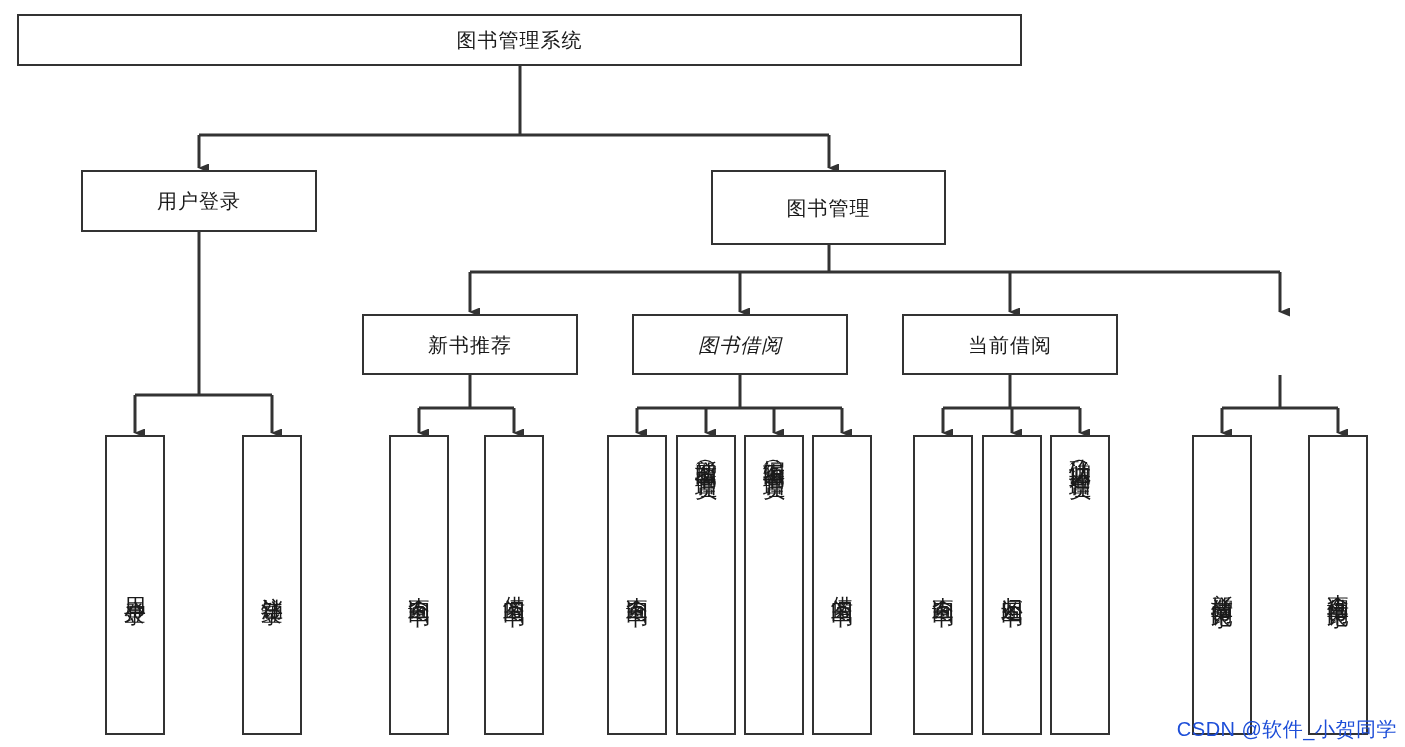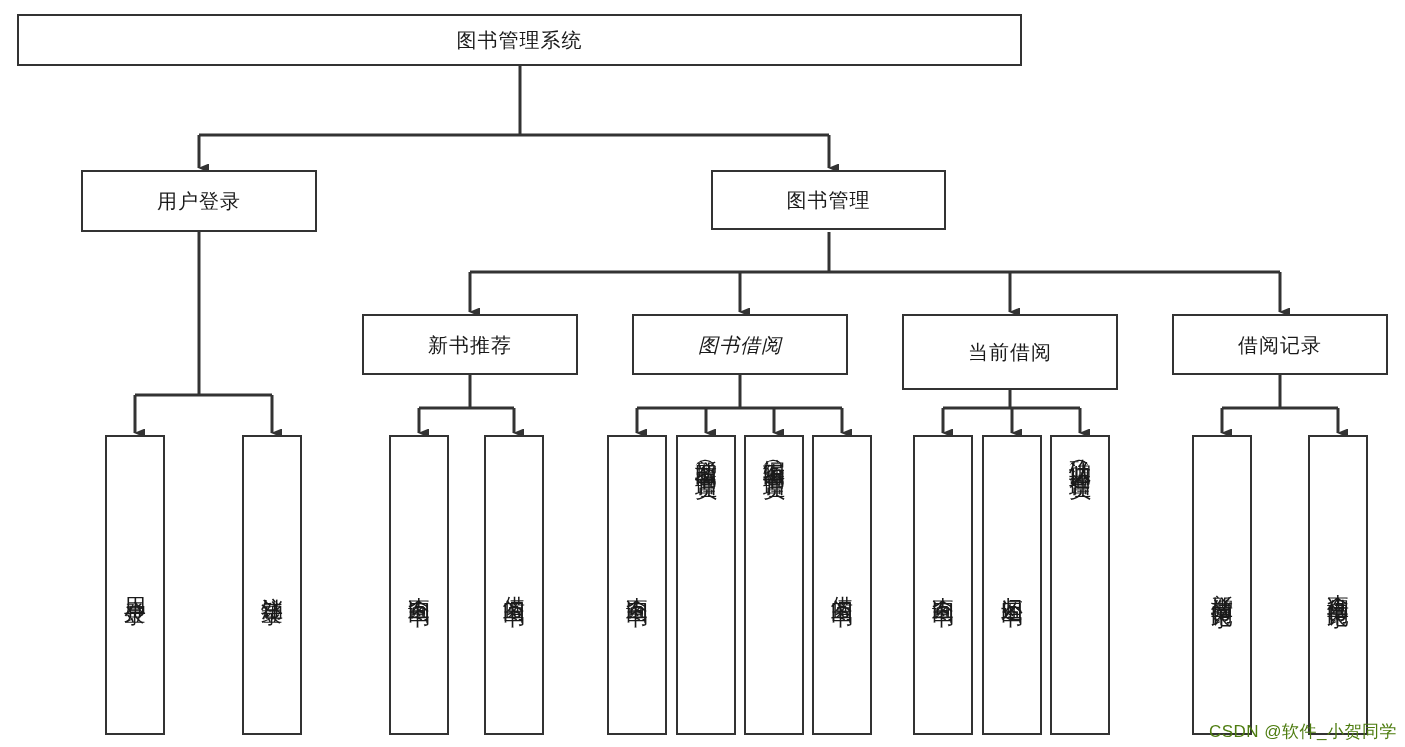--- a/index.html
+++ b/index.html
@@ -50,22 +50,22 @@
     padding: 4px 0;
     line-height: 1;
   }
   .node-v.top-align {
     justify-content: flex-start;
   }
   .watermark {
     position: absolute;
     right: 8px;
     bottom: 4px;
-    font-size: 17px;
-    color: #4d7c0f;
+    font-size: 20px;
+    color: #1d4ed8;
     letter-spacing: 0.5px;
     white-space: nowrap;
   }
 </style>
 </head>
 <body>
 
 <div id="canvas">
 
   <svg class="edges" viewBox="0 0 1405 747">
@@ -107,26 +107,25 @@
         <line x1="1280" y1="375" x2="1280" y2="408" stroke="#333333" stroke-width="3"></line>
         <line x1="1222" y1="408" x2="1338" y2="408" stroke="#333333" stroke-width="3"></line>
         <line x1="1222" y1="408" x2="1222" y2="433" stroke="#333333" stroke-width="3" marker-end="url(#arrowhead)"></line>
         <line x1="1338" y1="408" x2="1338" y2="433" stroke="#333333" stroke-width="3" marker-end="url(#arrowhead)"></line>
       </g>
   </svg>
 
   <div class="node node-h" style="left: 17px; top: 14px; width: 1005px; height: 52px;">图书管理系统</div>
 
   <div class="node node-h" style="left: 81px; top: 170px; width: 236px; height: 62px;">用户登录</div>
-  <div class="node node-h" style="left: 711px; top: 170px; width: 235px; height: 60px;">图书管理</div>
+  <div class="node node-h" style="left: 711px; top: 170px; width: 235px; height: 75px;">图书管理</div>
 
   <div class="node node-h" style="left: 362px; top: 314px; width: 216px; height: 61px;">新书推荐</div>
   <div class="node node-h" style="left: 632px; top: 314px; width: 216px; height: 61px; font-style: italic;">图书借阅</div>
-  <div class="node node-h" style="left: 902px; top: 314px; width: 216px; height: 76px;">当前借阅</div>
-  <div class="node node-h" style="left: 1172px; top: 314px; width: 216px; height: 61px;">借阅记录</div>
+  <div class="node node-h" style="left: 902px; top: 314px; width: 216px; height: 61px;">当前借阅</div>
 
   <div class="node node-v" style="left: 105px; top: 435px; width: 60px; height: 300px;">用户登录</div>
   <div class="node node-v" style="left: 242px; top: 435px; width: 60px; height: 300px;">注销登录</div>
   <div class="node node-v" style="left: 389px; top: 435px; width: 60px; height: 300px;">查询图书</div>
   <div class="node node-v" style="left: 484px; top: 435px; width: 60px; height: 300px;">借阅图书</div>
   <div class="node node-v" style="left: 607px; top: 435px; width: 60px; height: 300px;">查询图书</div>
   <div class="node node-v top-align" style="left: 676px; top: 435px; width: 60px; height: 300px;">新增图书（管理员）</div>
   <div class="node node-v top-align" style="left: 744px; top: 435px; width: 60px; height: 300px;">编辑图书（管理员）</div>
   <div class="node node-v" style="left: 812px; top: 435px; width: 60px; height: 300px;">借阅图书</div>
   <div class="node node-v" style="left: 913px; top: 435px; width: 60px; height: 300px;">查询图书</div>

